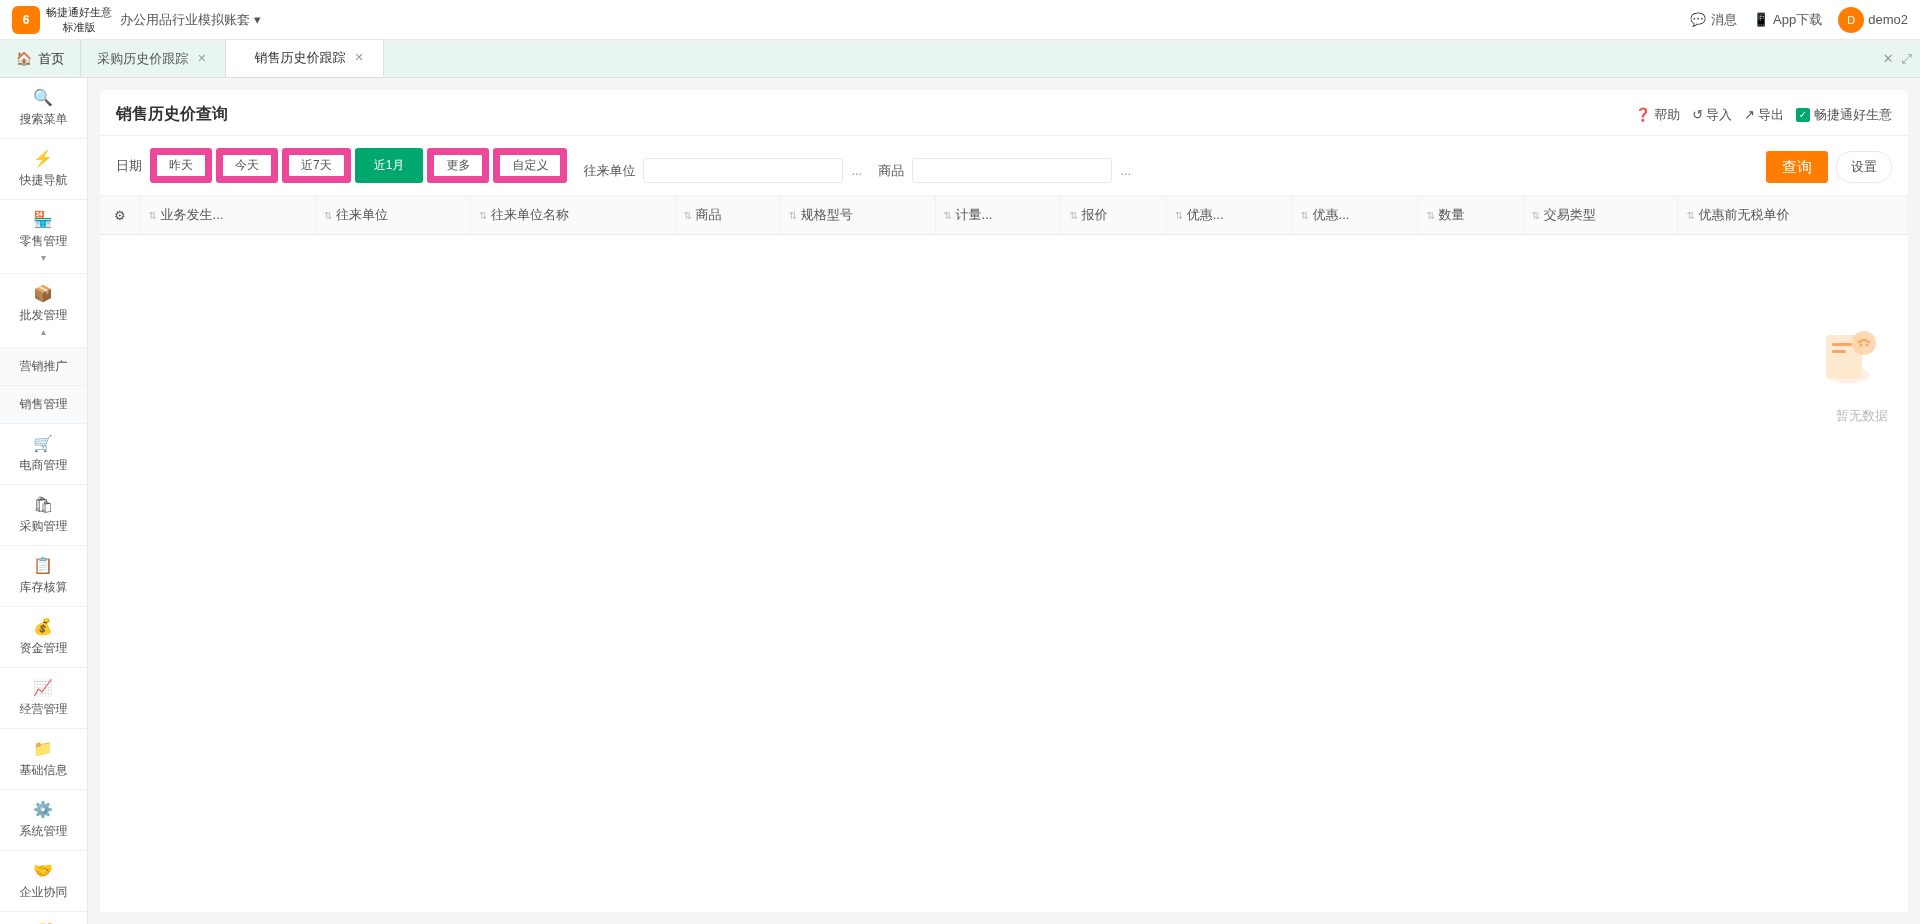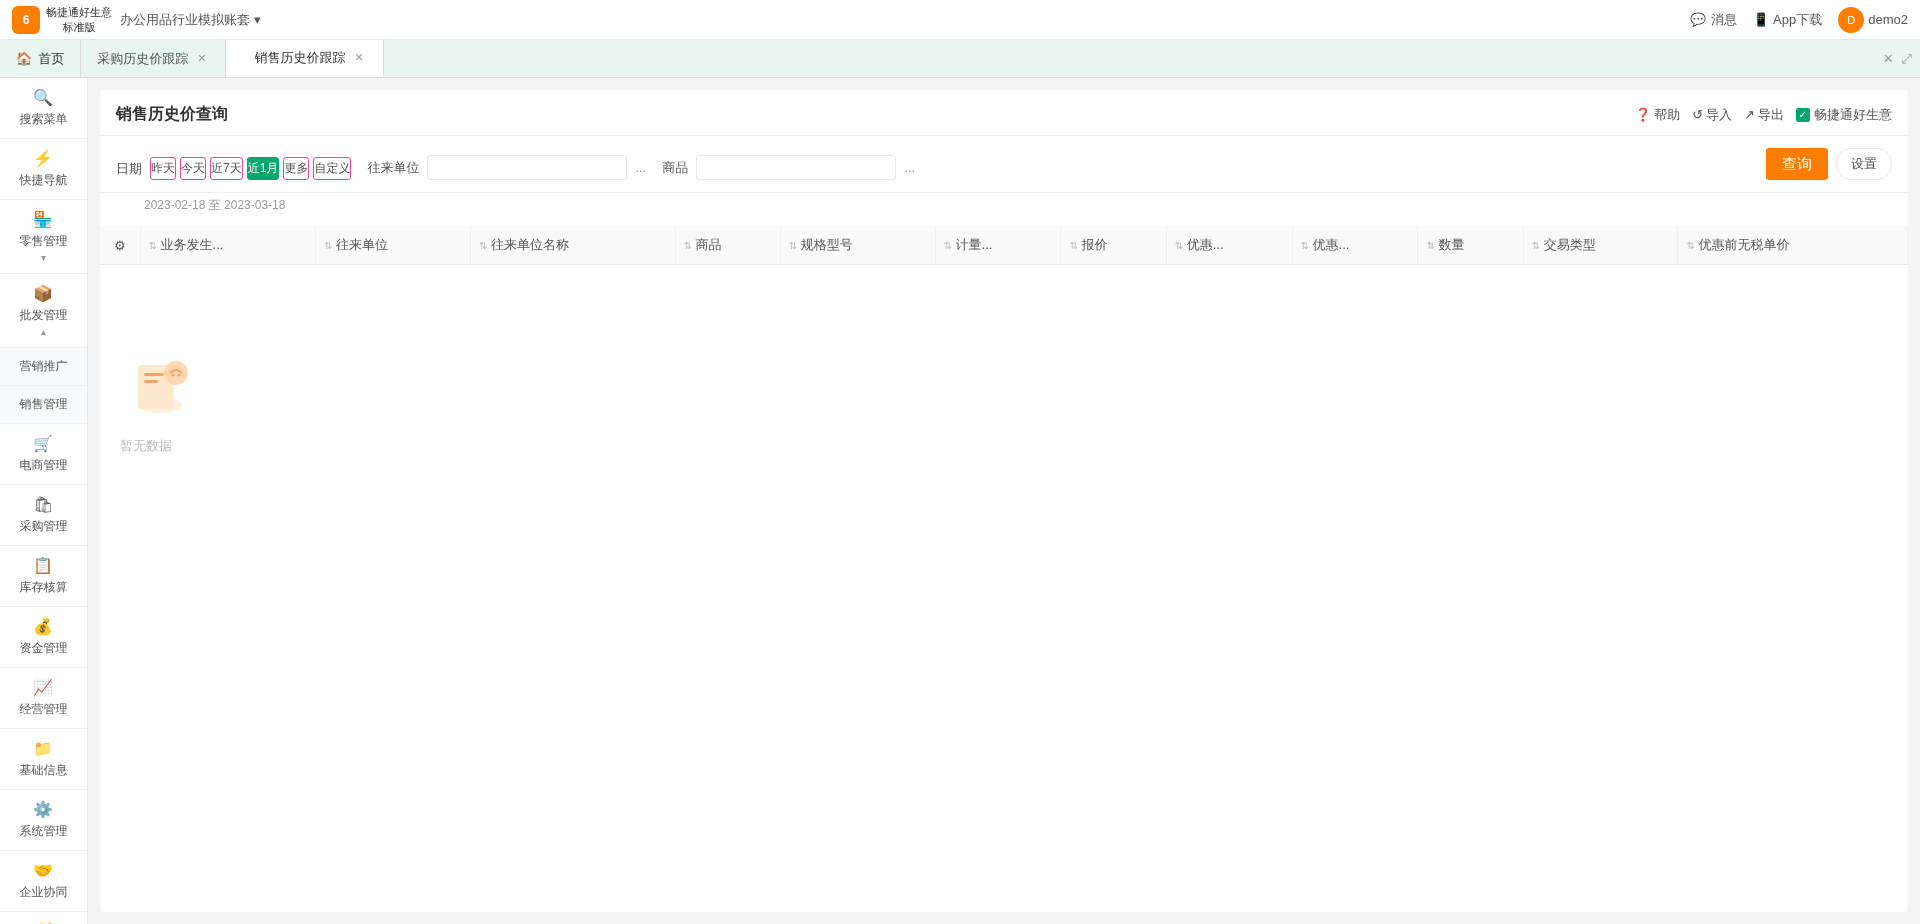--- a/index.html
+++ b/index.html
@@ -245,22 +245,22 @@
       color: #555;
       font-size: 13px;
       white-space: nowrap;
     }
     .date-btns {
       display: flex;
       align-items: center;
       gap: 4px;
     }
     .date-btn {
-      padding: 2px 0;
-      border: 1px solid #ec4899;
+      padding: 2px 12px;
+      border: 7px solid #ec4899;
       border-radius: 3px;
       cursor: pointer;
       font-size: 12px;
       color: #555;
       background: #fff;
     }
     .date-btn.active {
       background: #00a870;
       color: #fff;
       border-color: #00a870;
@@ -335,21 +335,21 @@
     th .sort-icon { color: #bbb; font-size: 10px; }
     .th-settings {
       width: 40px;
       text-align: center;
     }
 
     
     .empty-state {
       display: flex;
       flex-direction: column;
-      align-items: flex-start;
+      align-items: flex-end;
       justify-content: center;
       padding: 80px 20px;
       color: #bbb;
     }
     .empty-icon {
       width: 80px;
       height: 80px;
       margin-bottom: 12px;
     }
     .empty-text {
@@ -529,23 +529,20 @@
           <div class="filter-group">
             <span class="filter-label">商品</span>
             <input class="filter-input" style="width: 200px;">
             <span class="filter-dots">...</span>
           </div>
           <div class="filter-actions">
             <button class="btn-primary">查询</button>
             <button class="btn-secondary">设置</button>
           </div>
         </div>
-        <div class="filter-row2">
-          <span class="date-range" style="margin-left:28px;">2023-02-18 至 2023-03-18</span>
-        </div>
 
         <div class="table-wrap">
           <table>
             <thead>
               <tr>
                 <th class="th-settings">
                   <span>⚙</span>
                 </th>
                 <th>
                   <span class="sort-icon">⇅</span>

